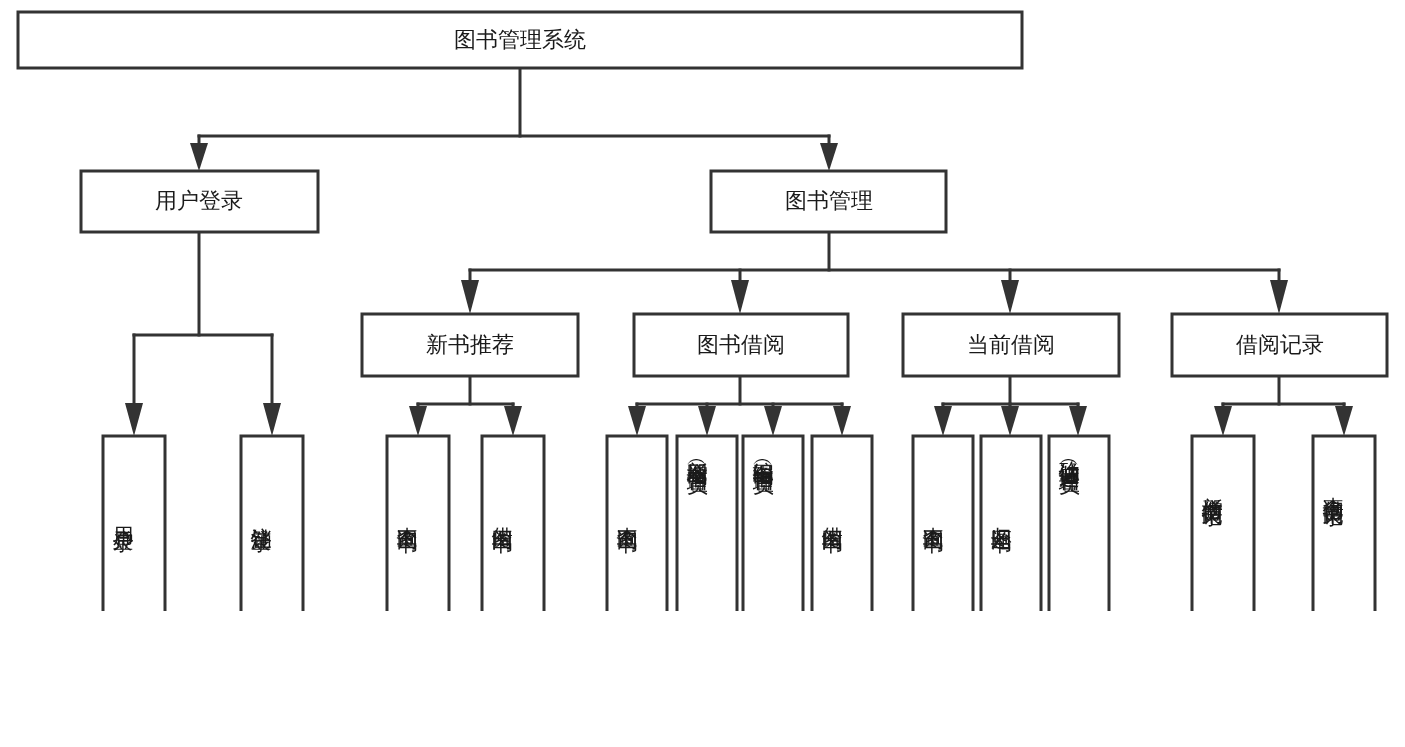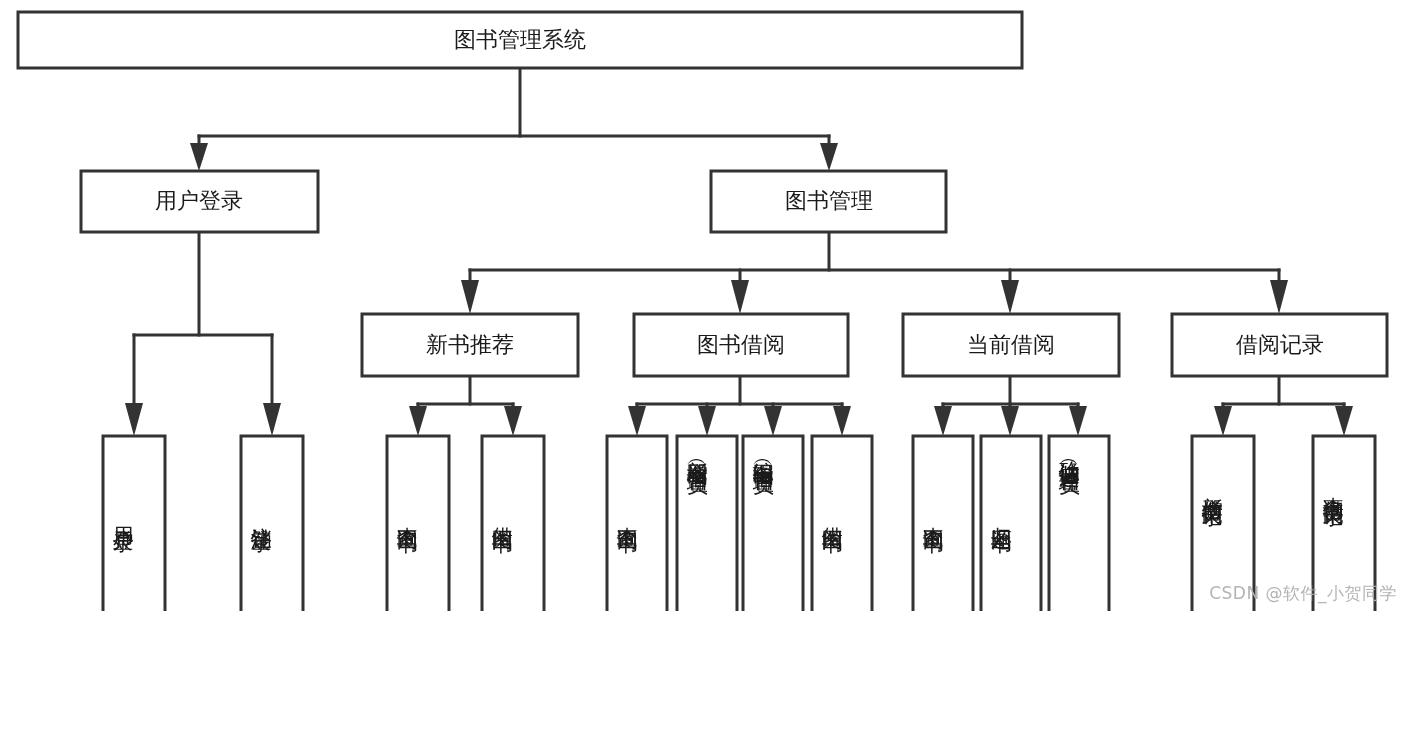--- a/index.html
+++ b/index.html
@@ -195,14 +195,13 @@
   <div class="leaf-label" style="left:616px; top:510px; height:160px;">查询图书</div>
   <div class="leaf-label" style="left:686px; top:444px; height:290px;">新增图书（管理员）</div>
   <div class="leaf-label" style="left:752px; top:444px; height:290px;">编辑图书（管理员）</div>
   <div class="leaf-label" style="left:821px; top:510px; height:160px;">借阅图书</div>
   <div class="leaf-label" style="left:922px; top:510px; height:160px;">查询图书</div>
   <div class="leaf-label" style="left:990px; top:510px; height:160px;">归还图书</div>
   <div class="leaf-label" style="left:1058px; top:444px; height:290px;">确认归还（管理员）</div>
   <div class="leaf-label" style="left:1201px; top:480px; height:235px;">新增借阅记录</div>
   <div class="leaf-label" style="left:1322px; top:480px; height:235px;">查询借阅记录</div>
 
-  <div class="watermark">CSDN @软件_小贺同学</div>
 </div>
 
 </body></html>

